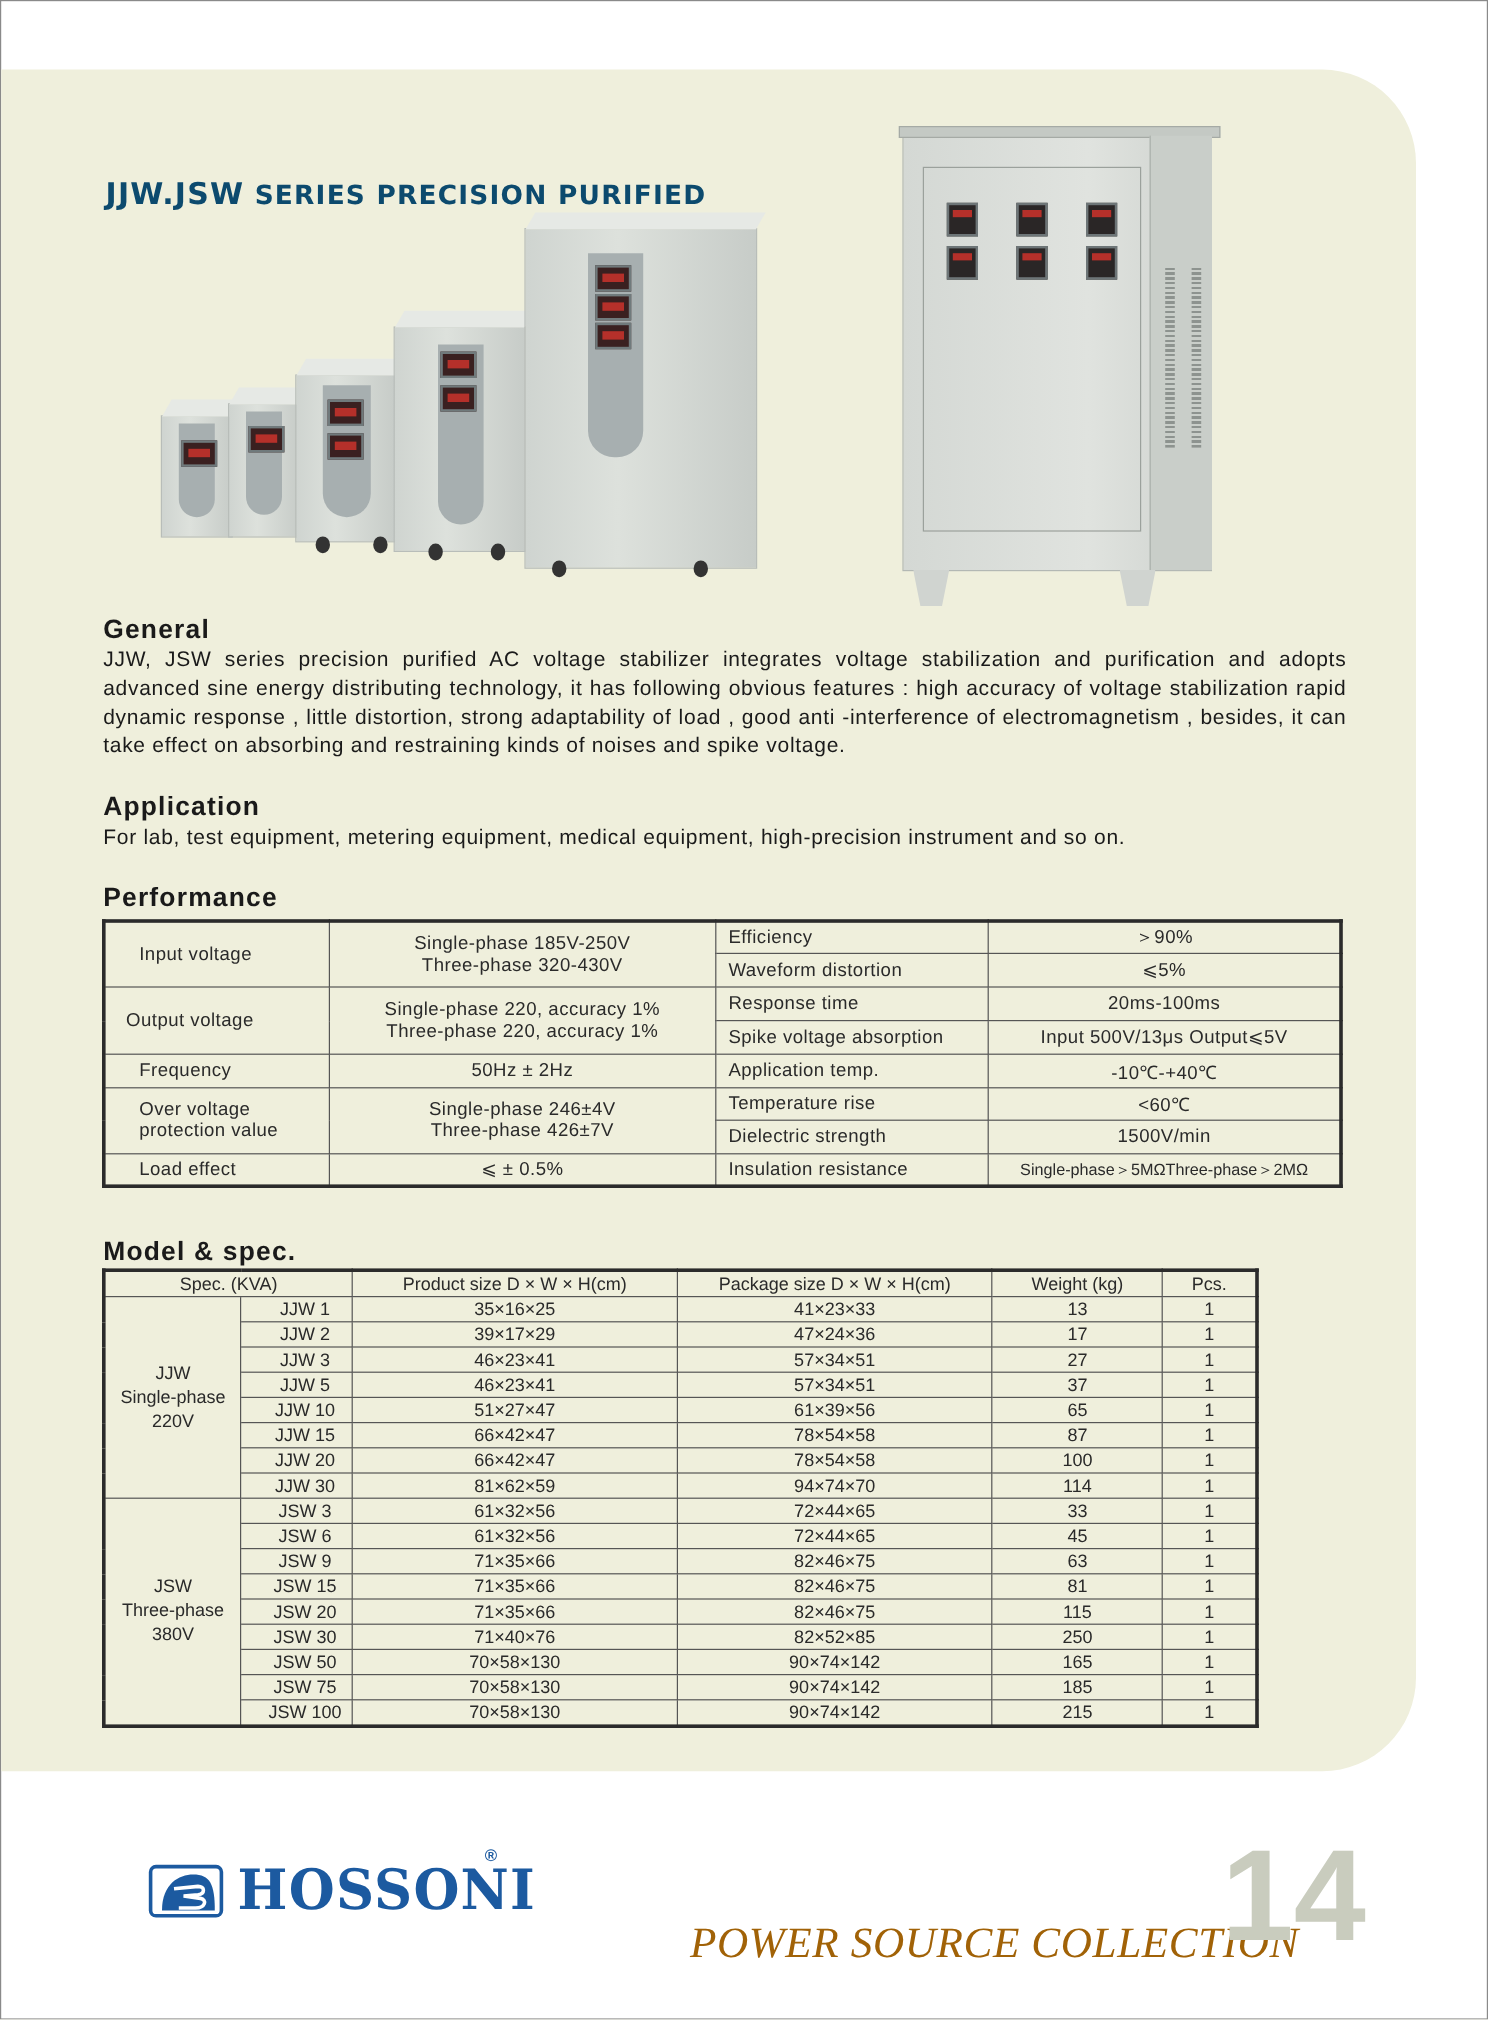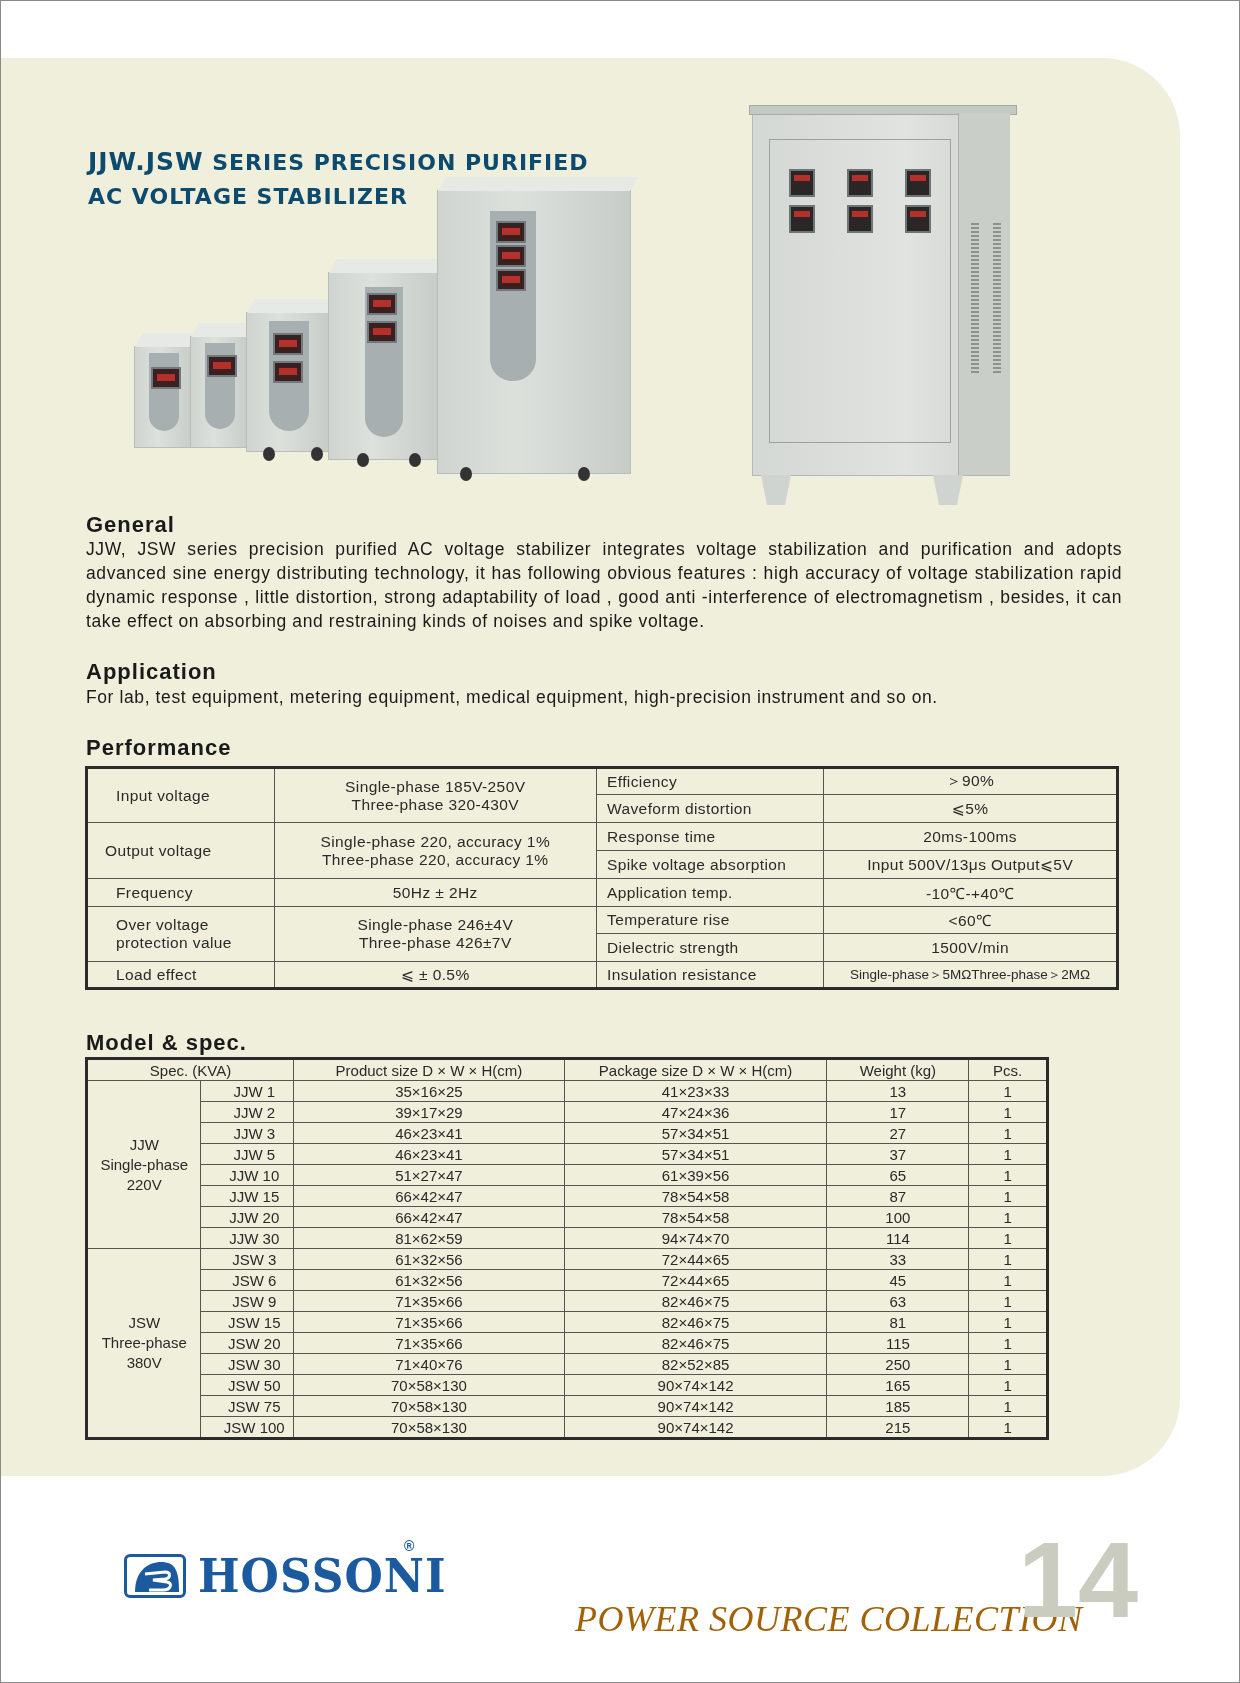--- a/index.html
+++ b/index.html
@@ -67,21 +67,20 @@
   .page-num { position: absolute; left: 1018px; top: 1526px; font-family: "Liberation Sans", sans-serif; font-weight: bold; font-size: 108px; color: #c9ccbe; line-height: 1; }
 </style>
 </head>
 <body>
 
 <div class="page-border"></div>
 <div class="panel"></div>
 
 <div class="title">
   <div><span class="big">JJW.JSW</span><span class="small"> SERIES PRECISION PURIFIED</span></div>
-  <div class="small">AC VOLTAGE STABILIZER</div>
 </div>
 
 <div>
   <div class="unit" style="left:134px;top:346px;width:58px;height:100px;">
     <div class="top"></div>
     <div class="face" style="left:14px;top:6px;width:30px;height:78px;"></div>
     <div class="meter" style="left:16px;top:20px;"></div>
   </div>
   <div class="unit" style="left:190px;top:336px;width:58px;height:110px;">
     <div class="top"></div>

